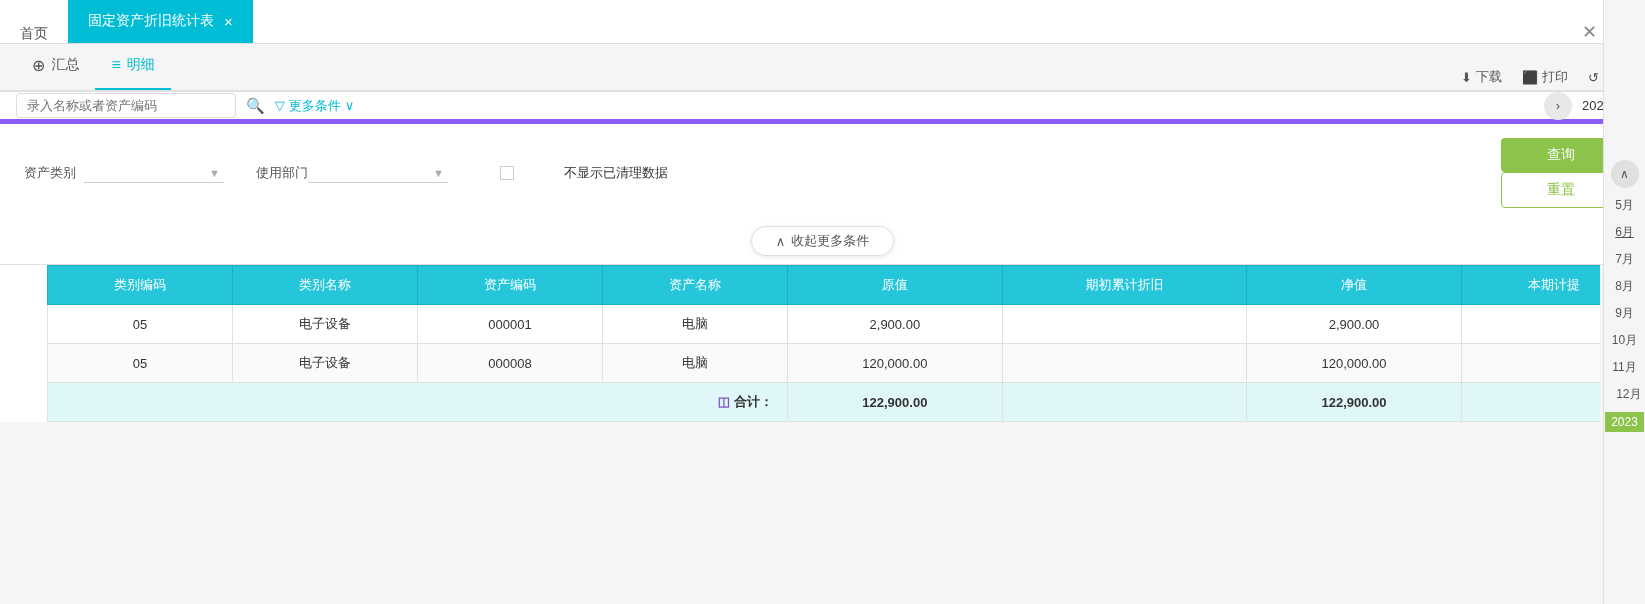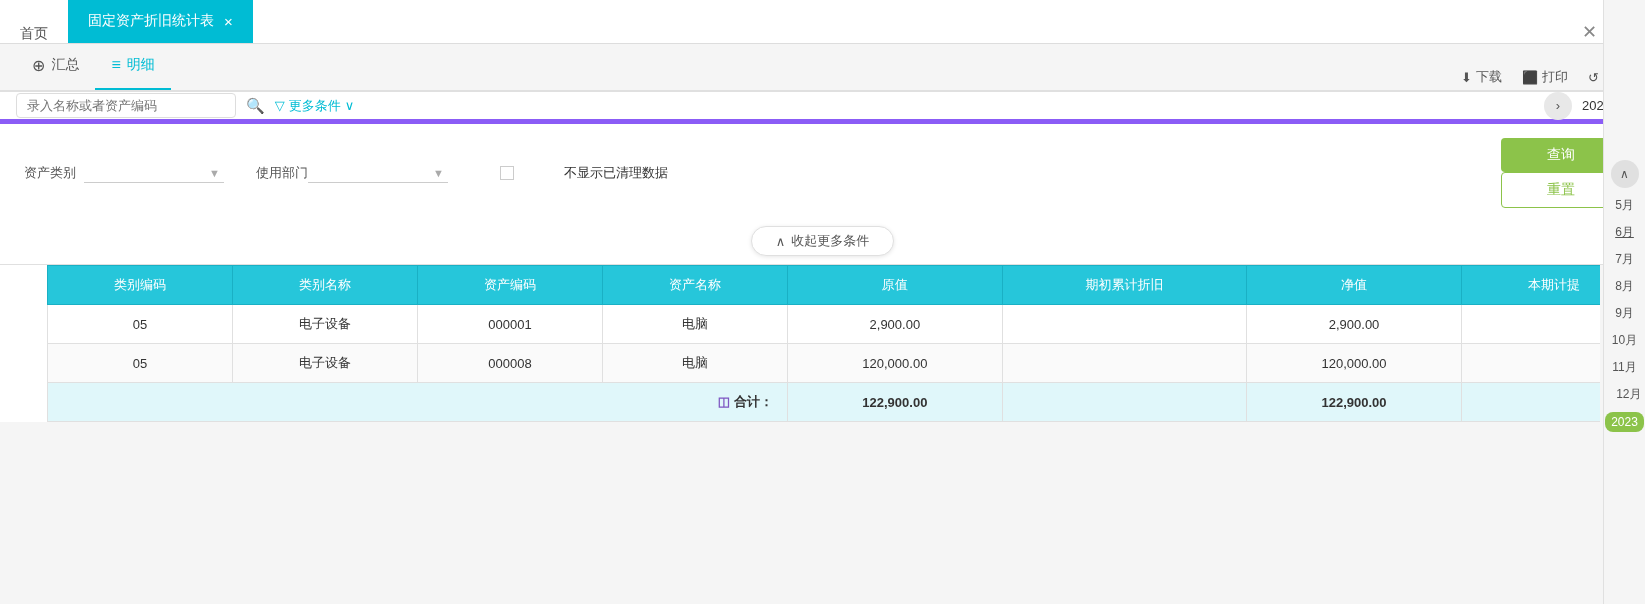--- a/index.html
+++ b/index.html
@@ -168,14 +168,14 @@
   <div id="sidebar-months">
       <div style="font-size: 12px; color: rgb(85, 85, 85); padding: 5px 4px; cursor: pointer; width: 42px; text-align: center;">5月</div>
       <div style="font-size: 12px; color: rgb(85, 85, 85); padding: 5px 4px; cursor: pointer; width: 42px; text-align: center; text-decoration: underline;">6月</div>
       <div style="font-size: 12px; color: rgb(85, 85, 85); padding: 5px 4px; cursor: pointer; width: 42px; text-align: center;">7月</div>
       <div style="font-size: 12px; color: rgb(85, 85, 85); padding: 5px 4px; cursor: pointer; width: 42px; text-align: center;">8月</div>
       <div style="font-size: 12px; color: rgb(85, 85, 85); padding: 5px 4px; cursor: pointer; width: 42px; text-align: center;">9月</div>
       <div style="font-size: 12px; color: rgb(85, 85, 85); padding: 5px 4px; cursor: pointer; width: 42px; text-align: center;">10月</div>
       <div style="font-size: 12px; color: rgb(85, 85, 85); padding: 5px 4px; cursor: pointer; width: 42px; text-align: center;">11月</div>
       <div style="font-size: 12px; color: rgb(85, 85, 85); padding: 5px 4px; cursor: pointer; width: 42px; text-align: right;">12月</div>
     </div>
-  <div style="background:#8cc34a;color:#fff;font-size:12px;padding:3px 6px;border-radius:8px;margin-top:4px;cursor:pointer;text-align:center;">2023</div>
+  <div style="background:#8cc34a;color:#fff;font-size:12px;padding:3px 6px;border-radius:0;margin-top:4px;cursor:pointer;text-align:center;">2023</div>
 </div>
 
 </body></html>

